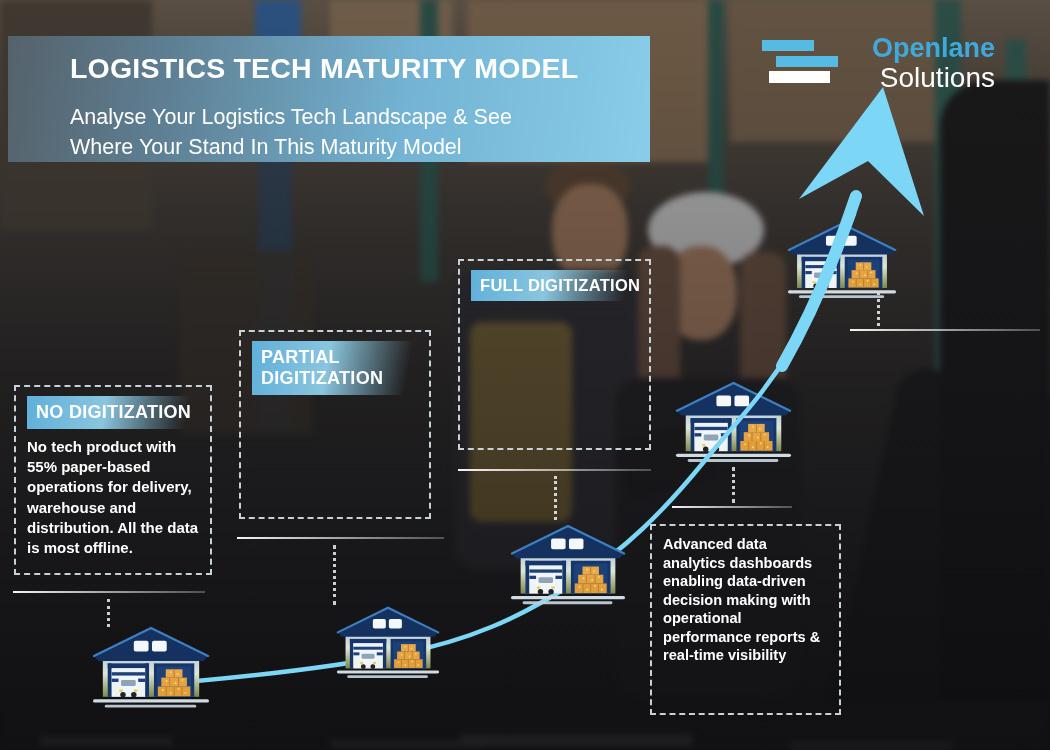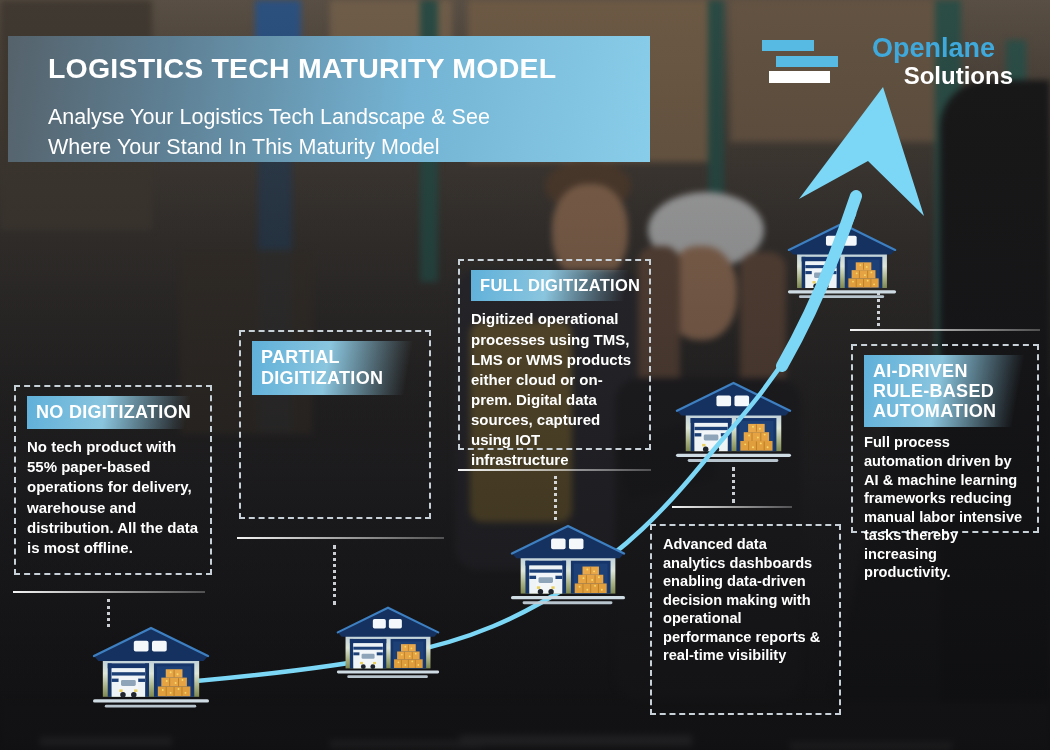--- a/index.html
+++ b/index.html
@@ -88,36 +88,36 @@
   .w1 { left:92px;  top:626px; width:118px; }
   .w2 { left:336px; top:606px; width:104px; }
   .w3 { left:510px; top:524px; width:116px; }
   .w4 { left:675px; top:381px; width:117px; }
   .w5 { left:787px; top:222px; width:110px; }
 
   
   .title-card {
     position:absolute; left:8px; top:36px; width:642px; height:126px; z-index:7;
     background:linear-gradient(97deg,#55626b 0%,#5e7f93 25%,#74b3d3 62%,#88cde9 100%);
-    padding:16px 0 0 40px; color:#fff;
+    padding:16px 0 0 62px; color:#fff;
   }
   .title-card h1 { margin:0; font-size:28.5px; font-weight:800; letter-spacing:.2px; }
   .title-card .subtitle { margin:18px 0 0 0; font-size:21.5px; font-weight:400;
     line-height:1.38; white-space:pre-line; }
 
   
   .logo { position:absolute; left:0; top:0; width:1050px; height:120px; z-index:7; pointer-events:none; }
   .logo div, .logo span { position:absolute; }
   .lbar1 { left:762px; top:40px; width:52px; height:11px; background:#57bae2; }
   .lbar2 { left:776px; top:56px; width:62px; height:11px; background:#57bae2; }
   .lbar3 { left:769px; top:71px; width:61px; height:12px; background:#ffffff; }
   .logo-name    { left:845px; top:33px; width:150px; text-align:right;
                   font-size:27px; font-weight:800; color:#3fa9dc; }
-  .logo-suffix  { left:863px; top:62px; width:150px; text-align:right;
-                  font-size:24px; font-weight:700; color:#ffffff; }
+  .logo-suffix  { left:845px; top:62px; width:150px; text-align:right;
+                  font-size:28px; font-weight:400; color:#ffffff; }
 </style>
 </head>
 <body>
 
 <div class="stage">
 
   <div class="bg-shapes">
     <div class="sh-shelf-left"></div>
       <div class="sh-rack-blue-v"></div>
       <div class="sh-rack-blue-h"></div>
@@ -220,30 +220,23 @@
   <div class="info-box b1">
     <div class="box-head"><span>NO DIGITIZATION</span></div>
     <p>No tech product with 55% paper-based operations for delivery, warehouse and distribution. All the  data is most offline.</p>
   </div>
   <div class="info-box b2">
     <div class="box-head"><span>PARTIAL
 DIGITIZATION</span></div>
   </div>
   <div class="info-box b3">
     <div class="box-head"><span>FULL DIGITIZATION</span></div>
-    <p>Digitized operational processes using TMS, LMS or WMS products either cloud or on-prem. Digital data sources, captured using IOT infrastructure</p>
   </div>
   <div class="info-box b4">
     <p>Advanced data analytics dashboards enabling data-driven decision making with operational performance reports &amp; real-time visibility</p>
-  </div>
-  <div class="info-box b5">
-    <div class="box-head"><span>AI-DRIVEN
-RULE-BASED
-AUTOMATION</span></div>
-    <p>Full process automation driven by AI &amp; machine learning frameworks reducing manual labor intensive tasks thereby increasing productivity.</p>
   </div>
 
   <svg class="wh w4 z-low" viewBox="0 0 120 84">
       <use href="#wh"></use>
     </svg>
   <svg class="wh w5 z-low" viewBox="0 0 120 84">
       <use href="#wh"></use>
     </svg>
 
   <svg class="curve-svg" viewBox="0 0 1050 750">

